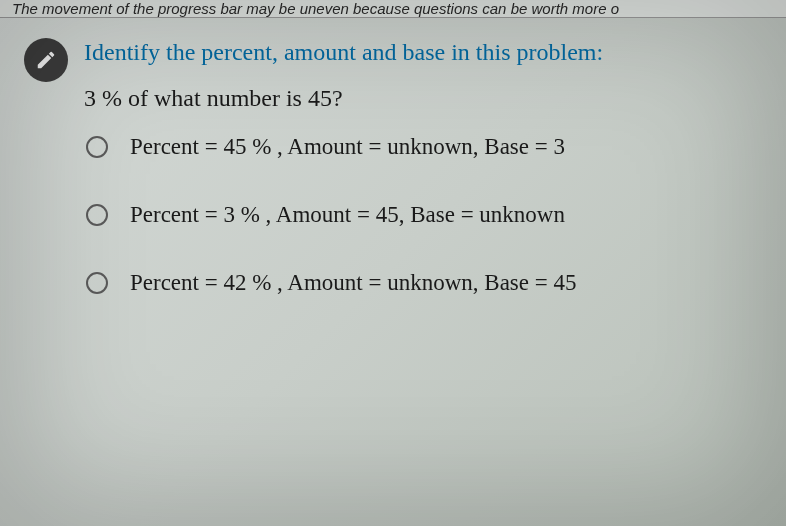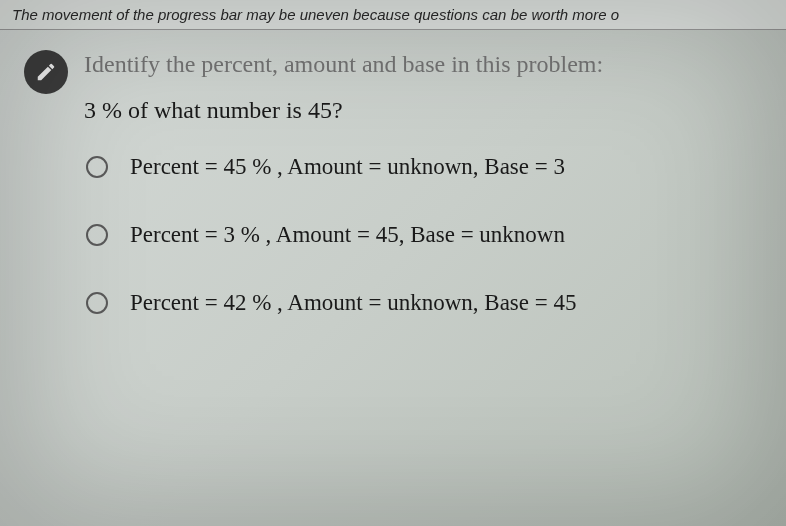--- a/index.html
+++ b/index.html
@@ -10,21 +10,21 @@
     body {
       width: 786px;
       height: 526px;
       background: linear-gradient(135deg, #d4d9d6 0%, #c8cec9 50%, #b8c0b8 100%);
       font-family: Georgia, 'Times New Roman', serif;
       overflow: hidden;
       position: relative;
     }
     .top-bar {
       background: #dfe3e0;
-      padding: 6px 12px;
+      padding: 0 12px;
       border-bottom: 1px solid #999;
       font-family: Arial, sans-serif;
       font-style: italic;
       font-size: 15px;
       color: #2a2a2a;
       white-space: nowrap;
       overflow: hidden;
     }
     .content {
       padding: 18px 20px 20px 24px;
@@ -49,32 +49,32 @@
     .pencil-badge svg {
       width: 22px;
       height: 22px;
       fill: #f0f0f0;
     }
     .question-text {
       flex: 1;
     }
     .prompt {
       font-size: 24px;
-      color: #737373;
+      color: #0369a1;
       line-height: 1.35;
       font-family: Georgia, serif;
     }
     .subprompt {
       font-size: 24px;
       color: #1a1a1a;
       margin-top: 17px;
       font-family: Georgia, serif;
     }
     .options {
-      margin-top: 30px;
+      margin-top: 22px;
       margin-left: 62px;
       display: flex;
       flex-direction: column;
       gap: 42px;
     }
     .option-row {
       display: flex;
       align-items: center;
       gap: 22px;
     }

